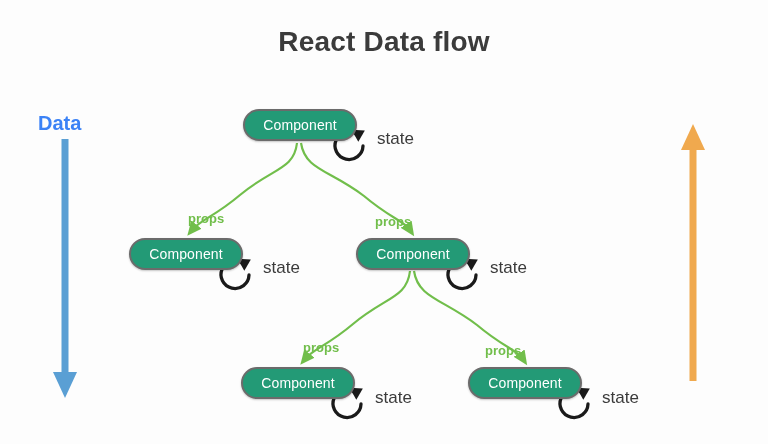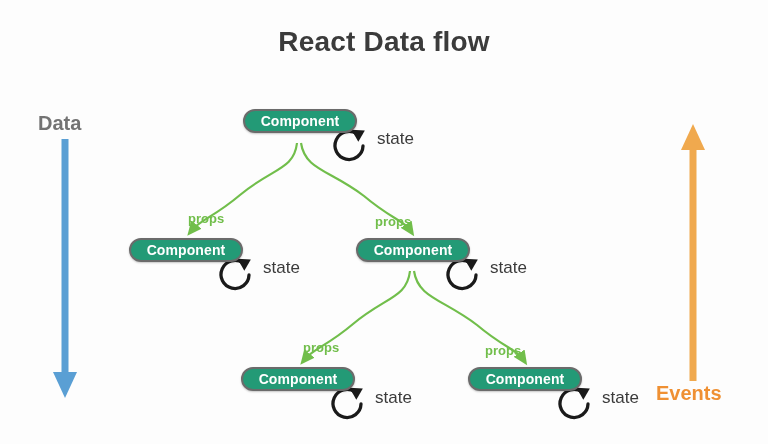--- a/index.html
+++ b/index.html
@@ -29,48 +29,48 @@
     letter-spacing: 0.2px;
   }
 
   
   .rail-label {
     position: absolute;
     font-size: 20px;
     font-weight: bold;
     white-space: nowrap;
   }
-  #data-label   { left: 38px;  top: 112px; color: #737373; }
+  #data-label   { left: 38px;  top: 112px; color: #3b82f6; }
   #events-label { left: 656px; top: 382px; color: #ef9033; }
 
   
   #arrow-layer {
     position: absolute;
     left: 0;
     top: 0;
     width: 768px;
     height: 444px;
     pointer-events: none;
   }
 
   
   .component-node {
     position: absolute;
     box-sizing: border-box;
-    height: 24px;
+    height: 32px;
     border-radius: 18px;
     background: #239a76;
     border: 2px solid #6b6b6b;
     box-shadow: 0 1px 2px rgba(0,0,0,0.22);
     display: flex;
     align-items: center;
     justify-content: center;
     color: #ffffff;
     font-size: 14px;
-    font-weight: bold;
+    font-weight: normal;
     letter-spacing: 0.1px;
     z-index: 3;
   }
   #node-root   { left: 243px; top: 109px; width: 114px; }
   #node-l1-a   { left: 129px; top: 238px; width: 114px; }
   #node-l1-b   { left: 356px; top: 238px; width: 114px; }
   #node-l2-a   { left: 241px; top: 367px; width: 114px; }
   #node-l2-b   { left: 468px; top: 367px; width: 114px; }
 
   
@@ -104,21 +104,20 @@
 </style>
 </head>
 <body>
 
 <div id="stage">
 
   <div id="diagram-title">React Data flow</div>
 
   <div id="data-label" class="rail-label">Data</div>
 
-  <div id="events-label" class="rail-label">Events</div>
 
   <svg id="arrow-layer" viewBox="0 0 768 444">
 
     <g>
       <line x1="65" y1="139" x2="65" y2="375" stroke="#5a9fd4" stroke-width="7"></line>
       <polygon points="53,372 77,372 65,398" fill="#5a9fd4"></polygon>
     </g>
 
     <g>
       <line x1="693" y1="381" x2="693" y2="147" stroke="#f0a94e" stroke-width="7"></line>

